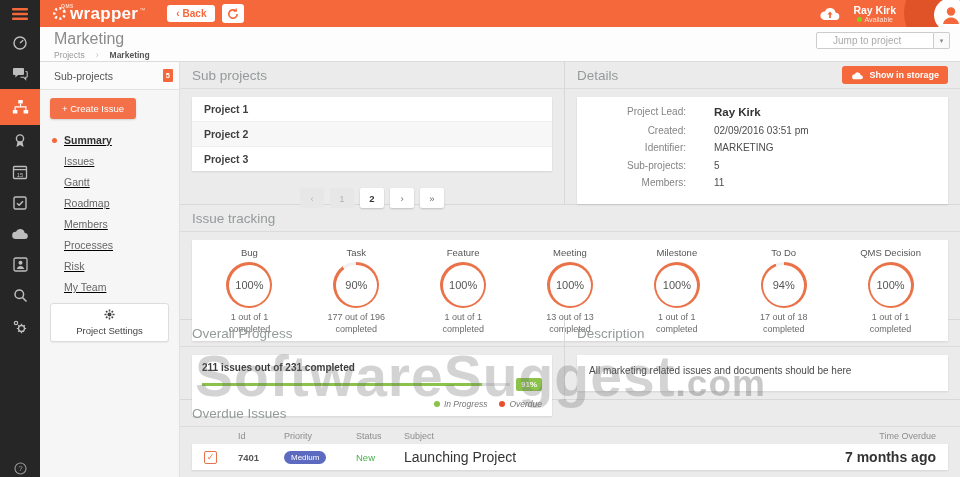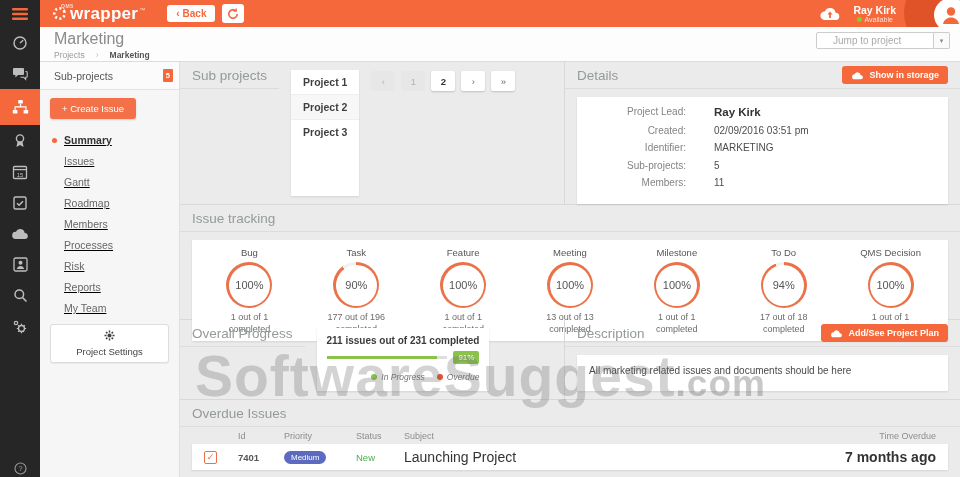--- a/index.html
+++ b/index.html
@@ -57,21 +57,21 @@
   .menu li.active { font-weight:bold; color:#333; }
   .menu li.active::before { content:""; position:absolute; left:12px; top:9px; width:5px; height:5px; border-radius:50%; background:#f4683b; }
   .btn-psettings { margin:6px 10px; background:#fff; border:1px solid #ddd; border-radius:3px; font-size:9.5px; color:#444; padding:5px 8px; display:flex; align-items:center; gap:5px; cursor:pointer; box-shadow:0 1px 1px rgba(0,0,0,.06);flex-direction:column; }
 
   
   .main { flex:1; min-width:0; display:flex; flex-direction:column; background:#ebebeb; position:relative; }
   .row1 { height:143px; display:flex; border-bottom:1px solid #d8d8d8; }
   .row2 { height:115px; border-bottom:1px solid #d8d8d8; display:flex; flex-direction:column; }
   .row3 { height:80px; display:flex; border-bottom:1px solid #d8d8d8; }
   .row4 { flex:1; display:flex; flex-direction:column; }
-  .colL { width:385px; border-right:1px solid #d8d8d8; display:flex; flex-direction:row; }
+  .colL { width:385px; border-right:1px solid #d8d8d8; display:flex; flex-direction:column; }
   .colR { flex:1; display:flex; flex-direction:column; }
   .sec-h { height:27px; flex-shrink:0; display:flex; align-items:center; justify-content:space-between; padding:0 12px; border-bottom:1px solid #dcdcdc; }
   .sec-title { font-size:13.5px; color:#949a9a; font-weight:400; }
   .btn-orange { background:#f4683b; border:none; color:#fff; font-size:9px; font-weight:bold; padding:4px 9px; border-radius:3px; display:flex; align-items:center; gap:5px; cursor:pointer; }
   .card { background:#fff; box-shadow:0 1px 2px rgba(0,0,0,.1); margin:8px 12px; }
 
   
   .proj-row { padding:6px 12px; font-size:10.5px; font-weight:bold; color:#3f3f3f; border-bottom:1px solid #efefef; cursor:pointer; }
   .proj-row:nth-child(2) { background:#f7f7f7; }
   .pager { display:flex; justify-content:center; gap:6px; margin-top:9px; }
@@ -285,21 +285,20 @@
           <button class="btn-create">+  Create Issue</button>
         </div>
         <ul class="menu">
           <li class="active">Summary</li>
           <li>Issues</li>
           <li>Gantt</li>
           <li>Roadmap</li>
           <li>Members</li>
           <li>Processes</li>
           <li>Risk</li>
-          <li>Reports</li>
           <li>My Team</li>
         </ul>
         <button class="btn-psettings">
           <svg width="11" height="11" viewBox="0 0 11 11">
               <circle cx="5.5" cy="5.5" r="2" fill="#444"></circle>
               <g stroke="#444" stroke-width="1.5">
                 <path d="M5.5 0.5v2M5.5 8.5v2M0.5 5.5h2M8.5 5.5h2M2 2l1.4 1.4M7.6 7.6 9 9M9 2 7.6 3.4M3.4 7.6 2 9"></path>
               </g>
             </svg>
           <span>Project Settings</span>
@@ -460,26 +459,20 @@
                 <span class="lg-item">
                     <span class="lg-dot o"></span>
                     <span>Overdue</span>
                   </span>
               </div>
             </div>
           </div>
           <div class="colR">
             <div class="sec-h">
               <span class="sec-title">Description</span>
-              <button class="btn-orange">
-                <svg width="13" height="9" viewBox="0 0 18 13">
-                    <path d="M4.6 12A3.6 3.6 0 0 1 4.9 4.8 4.6 4.6 0 0 1 13.7 6 3 3 0 0 1 13.9 12z" fill="#fff"></path>
-                  </svg>
-                <span>Add/See Project Plan</span>
-              </button>
             </div>
             <div class="card desc-card">All marketing related issues and documents should be here</div>
           </div>
         </div>
 
         <div class="row4">
           <div class="sec-h">
               <span class="sec-title">Overdue Issues</span>
             </div>
           <div class="tbl-head">

